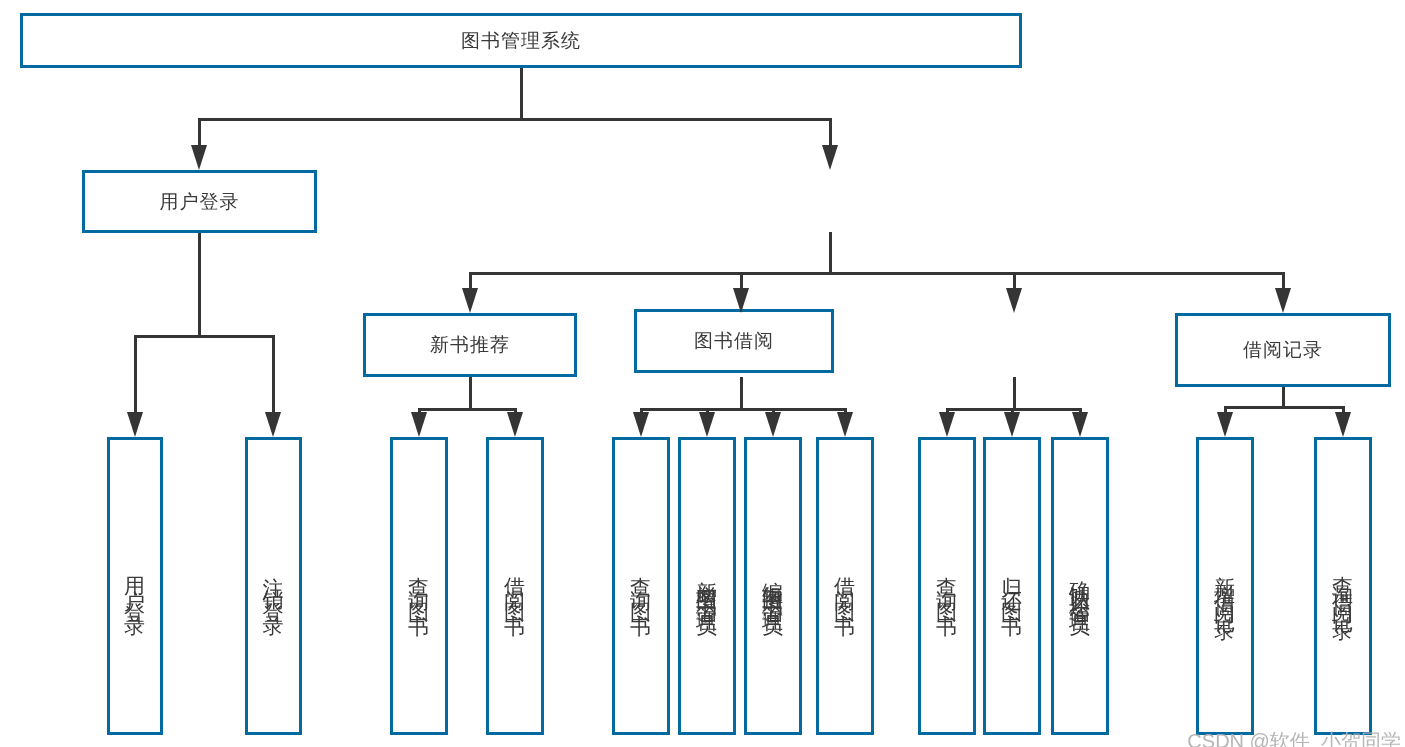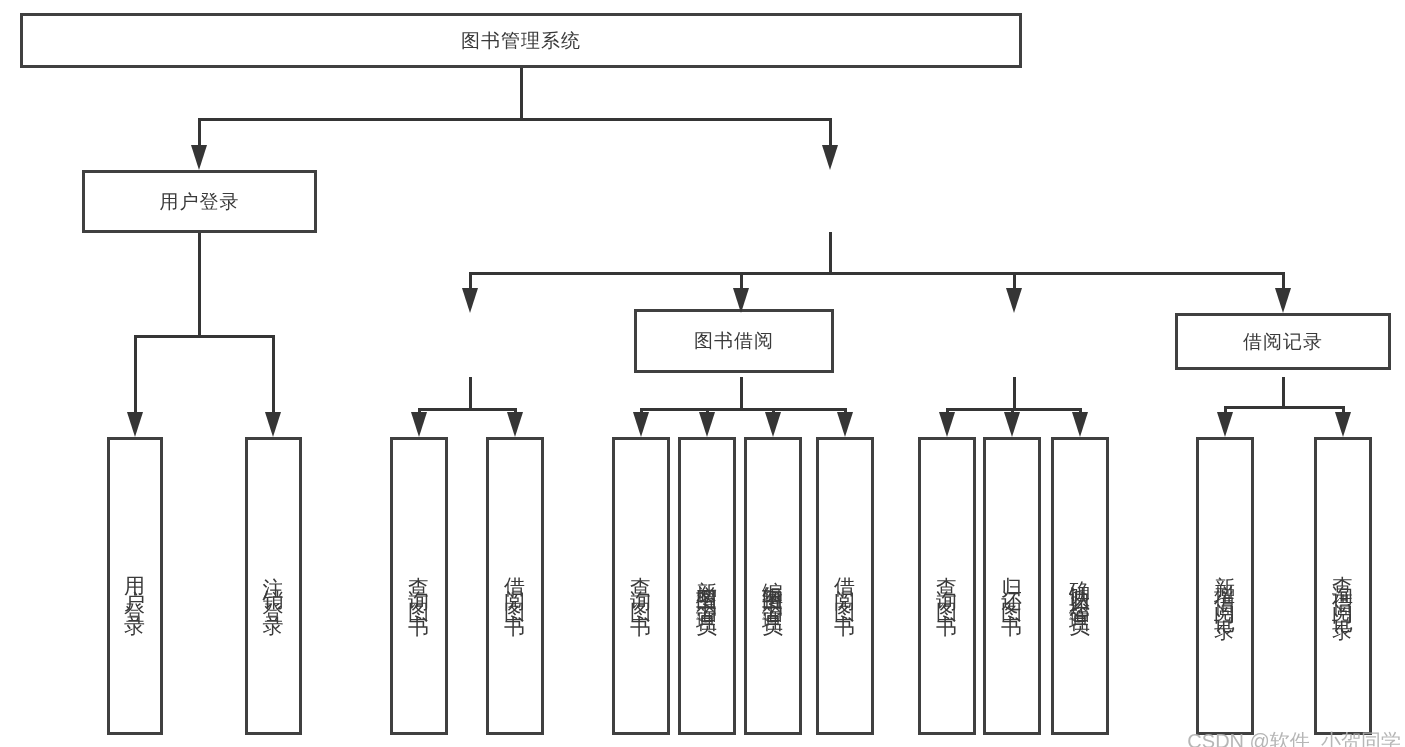--- a/index.html
+++ b/index.html
@@ -4,21 +4,21 @@
 <style>
   html,body { margin:0; padding:0; background:#ffffff; }
   #canvas {
     position:relative; width:1405px; height:747px;
     background:#ffffff; overflow:hidden;
     font-family:"Liberation Sans", sans-serif;
   }
   
   .box {
     position:absolute; box-sizing:border-box;
-    border:3px solid #404040; background:#ffffff;
+    border:3px solid #0369a1; background:#ffffff;
     display:flex; align-items:center; justify-content:center;
     z-index:3;
   }
   .box span { color:#3a3a3a; }
   .hbox span { font-size:19px; letter-spacing:1px; white-space:nowrap; }
   .leaf { top:437px; height:298px; width:58px; }
   .leaf span {
     writing-mode:vertical-rl; text-orientation:mixed;
     font-size:21px; letter-spacing:13px; line-height:1;
   }
@@ -104,27 +104,30 @@
 
   <div class="box hbox" style="left:20px;top:13px;width:1002px;height:55px">
     <span>图书管理系统</span>
   </div>
 
   <div class="box hbox" style="left:82px;top:170px;width:235px;height:63px">
     <span>用户登录</span>
   </div>
 
 
+  <div class="box hbox" style="left:363px;top:313px;width:214px;height:64px">
+    <span>新书推荐</span>
+  </div>
 
   <div class="box hbox" style="left:634px;top:309px;width:200px;height:64px">
     <span>图书借阅</span>
   </div>
 
 
-  <div class="box hbox" style="left:1175px;top:313px;width:216px;height:57px">
+  <div class="box hbox" style="left:1175px;top:313px;width:216px;height:74px">
     <span>借阅记录</span>
   </div>
 
   <div class="box leaf" style="left:107px;width:56px">
     <span>用户登录</span>
   </div>
 
   <div class="box leaf" style="left:245px;width:57px">
     <span>注销登录</span>
   </div>

